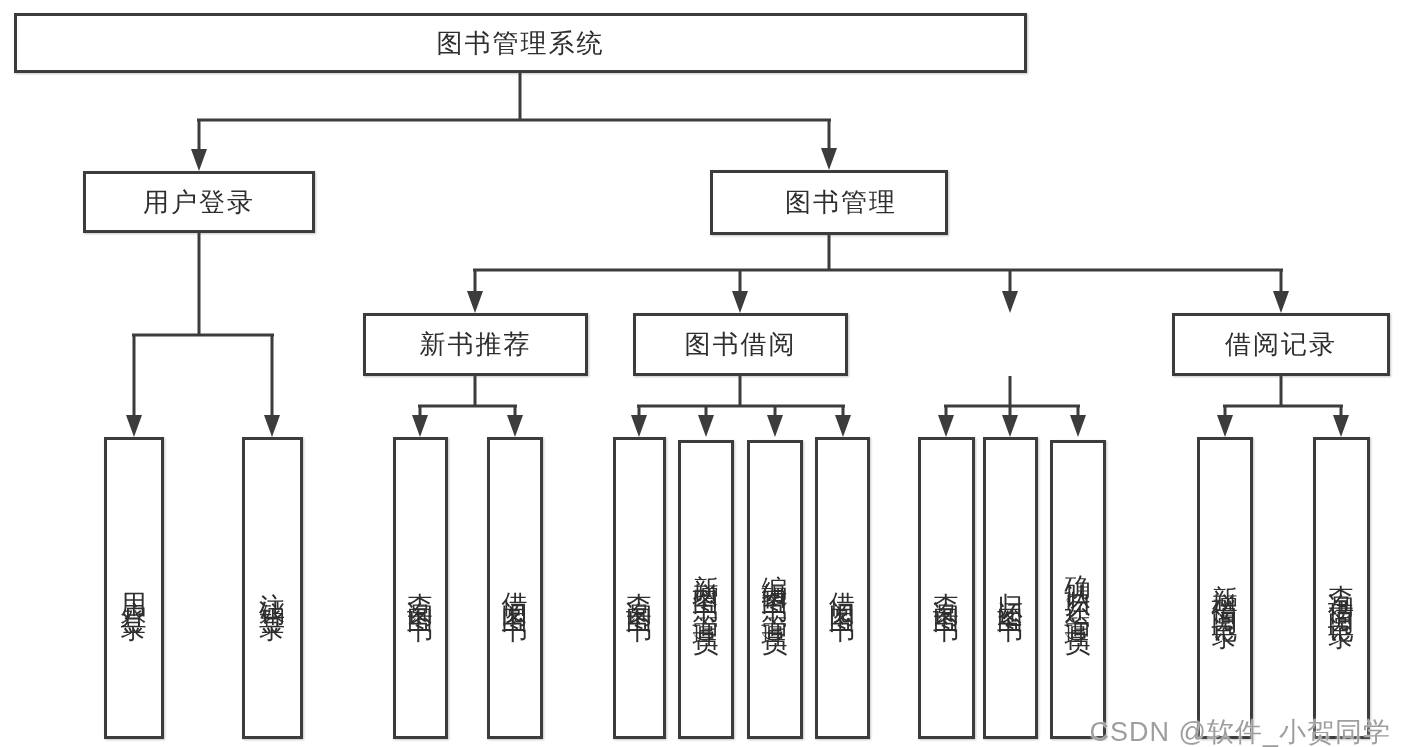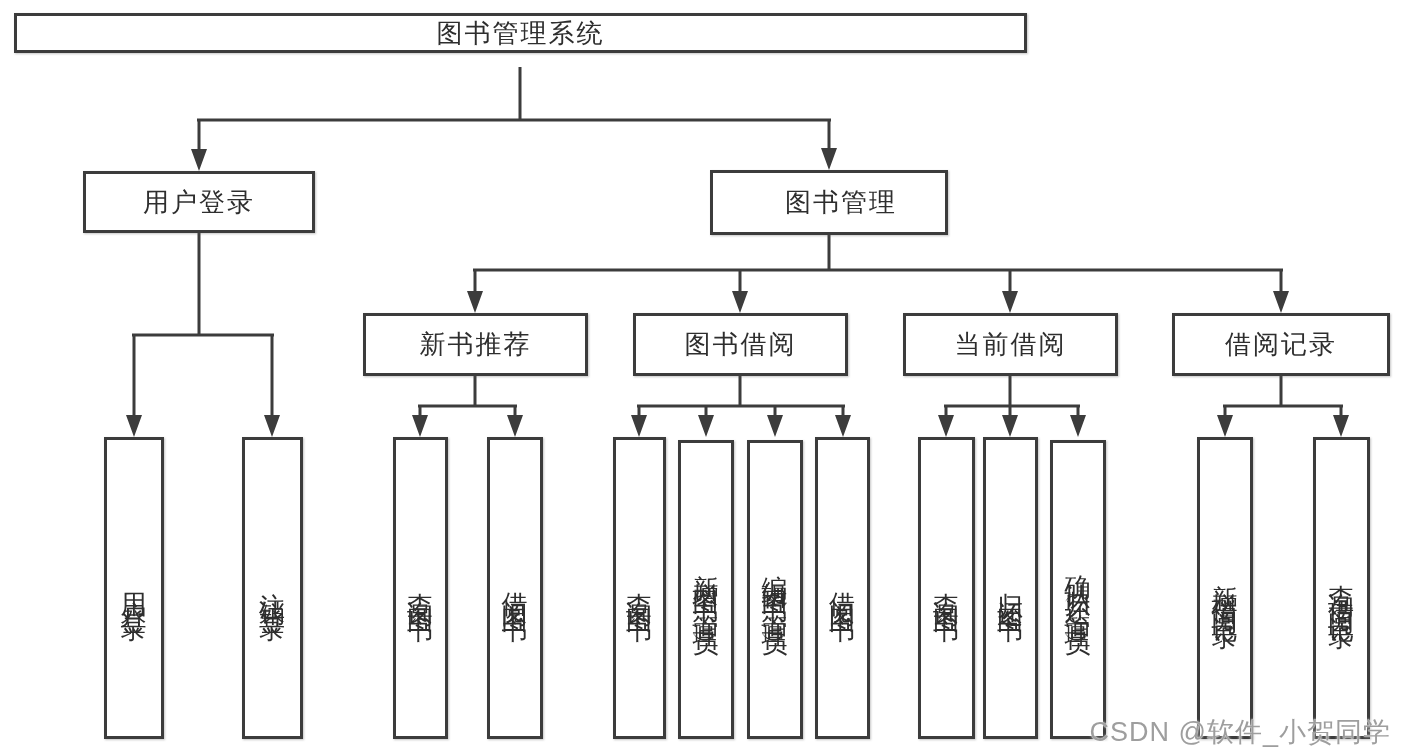--- a/index.html
+++ b/index.html
@@ -67,39 +67,36 @@
              M467 291 L483 291 L475 313 Z M732 291 L748 291 L740 313 Z
              M1002 291 L1018 291 L1010 313 Z M1273 291 L1289 291 L1281 313 Z
              M412 415 L428 415 L420 437 Z M507 415 L523 415 L515 437 Z
              M631 415 L647 415 L639 437 Z M698 415 L714 415 L706 437 Z
              M767 415 L783 415 L775 437 Z M835 415 L851 415 L843 437 Z
              M938 415 L954 415 L946 437 Z M1002 415 L1018 415 L1010 437 Z
              M1070 415 L1086 415 L1078 437 Z
              M1217 415 L1233 415 L1225 437 Z M1333 415 L1349 415 L1341 437 Z"></path>
   </svg>
 
-  <div class="node" style="left:14px; top:13px; width:1013px; height:40px;">
+  <div class="node" style="left:14px; top:13px; width:1013px; height:60px;">
     <span>图书管理系统</span>
   </div>
 
   <div class="node" style="left:83px; top:171px; width:232px; height:62px;">
     <span>用户登录</span>
   </div>
   <div class="node" style="left:710px; top:170px; width:238px; height:65px;padding-left:24px;">
     <span>图书管理</span>
   </div>
 
   <div class="node" style="left:363px; top:313px; width:225px; height:63px;">
     <span>新书推荐</span>
   </div>
   <div class="node" style="left:633px; top:313px; width:215px; height:63px;">
     <span>图书借阅</span>
-  </div>
-  <div class="node" style="left:903px; top:313px; width:215px; height:63px;">
-    <span>当前借阅</span>
   </div>
   <div class="node" style="left:1172px; top:313px; width:218px; height:63px;">
     <span>借阅记录</span>
   </div>
 
   <div class="node leaf" style="left:104px; top:437px; width:60px; height:302px;">
     <span class="label-v">用户登录</span>
   </div>
   <div class="node leaf" style="left:242px; top:437px; width:61px; height:302px;">
     <span class="label-v">注销登录</span>

